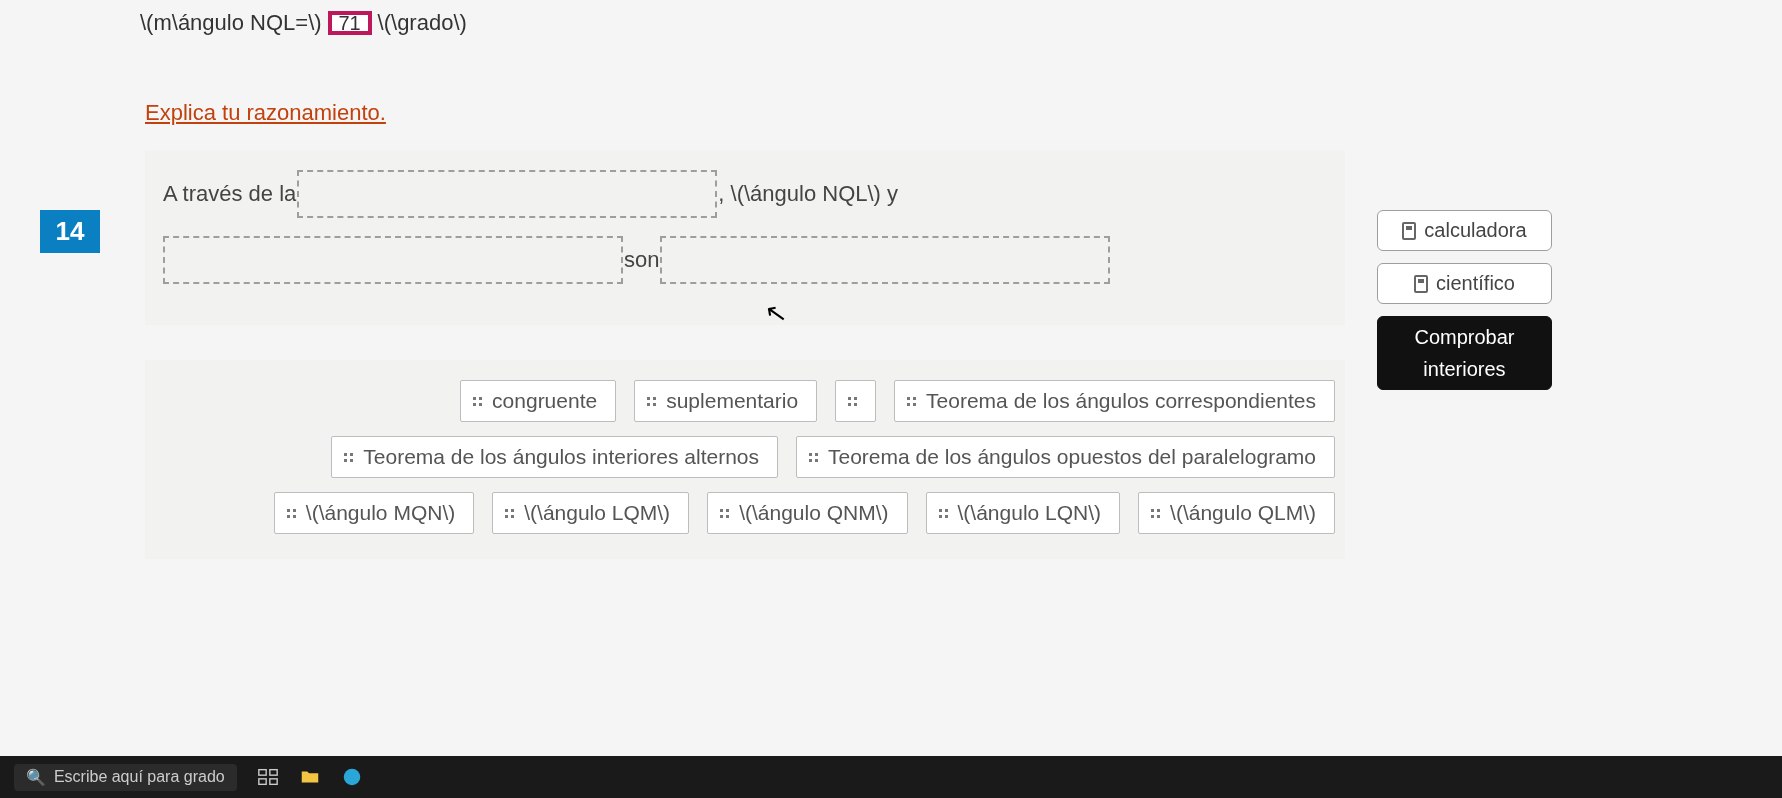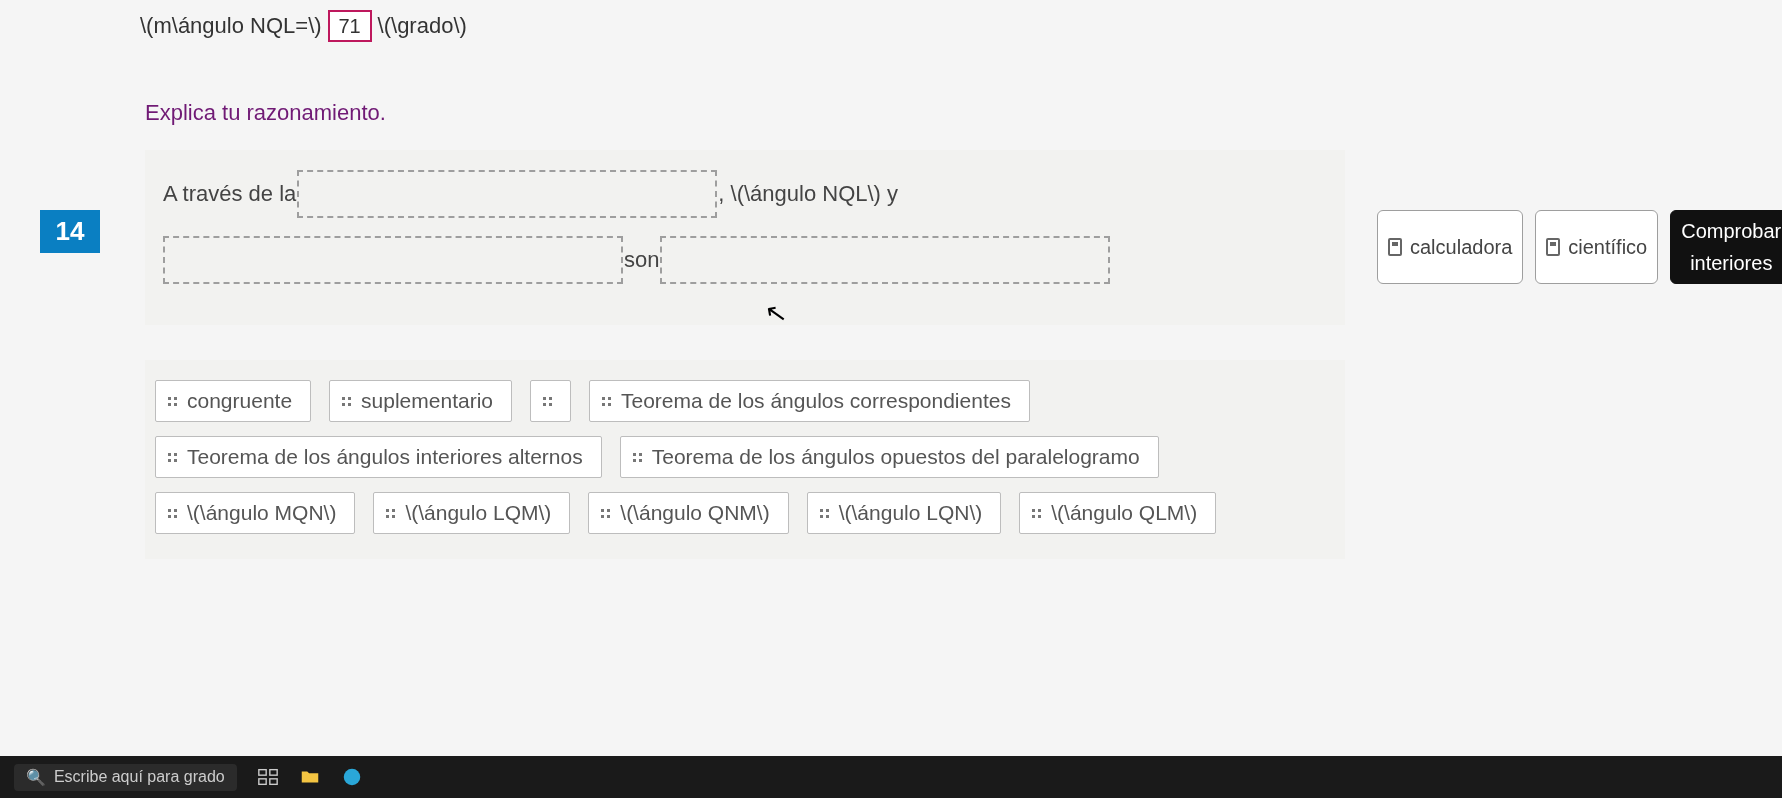--- a/index.html
+++ b/index.html
@@ -16,34 +16,35 @@
     position: absolute;
     top: 10px;
     left: 140px;
     font-size: 22px;
     color: #333;
     display: flex;
     align-items: center;
     gap: 6px;
   }
   .small-input {
-    border: 2px solid #be185d;
+    border: 4px solid #be185d;
     background: #fff;
     width: 44px;
-    height: 32px;
+    height: 24px;
     text-align: center;
     font-size: 20px;
     color: #333;
   }
   .explain-label {
     position: absolute;
     top: 100px;
     left: 145px;
     font-size: 22px;
-    color: #701a75;
+    color: #c2410c;
+    text-decoration: underline;
   }
   .question-num {
     position: absolute;
     top: 210px;
     left: 40px;
     width: 60px;
     height: 43px;
     background: #0a7fc2;
     color: #fff;
     font-size: 26px;
@@ -81,21 +82,21 @@
   .slot-w3 { width: 450px; }
   .tiles-area {
     position: absolute;
     top: 360px;
     left: 145px;
     width: 1200px;
     background: #f2f2f0;
     padding: 20px 10px 25px 10px;
     display: flex;
     flex-wrap: wrap;
-    justify-content: flex-start;
+    justify-content: flex-end;
     gap: 14px 18px;
   }
   .tile {
     border: 1px solid #bdbdbd;
     background: #fff;
     padding: 8px 18px 8px 12px;
     font-size: 21px;
     color: #555;
     display: inline-flex;
     align-items: center;
@@ -111,20 +112,21 @@
   }
   .grip span {
     width: 3px; height: 3px; background: #777; display: block;
   }
   .right-col {
     position: absolute;
     top: 210px;
     right: 230px;
     width: 175px;
     display: flex;
+    flex-direction: column;
     gap: 12px;
   }
   .side-btn {
     border: 1px solid #9e9e9e;
     background: #fff;
     border-radius: 6px;
     padding: 8px 10px;
     font-size: 20px;
     color: #444;
     display: flex;

